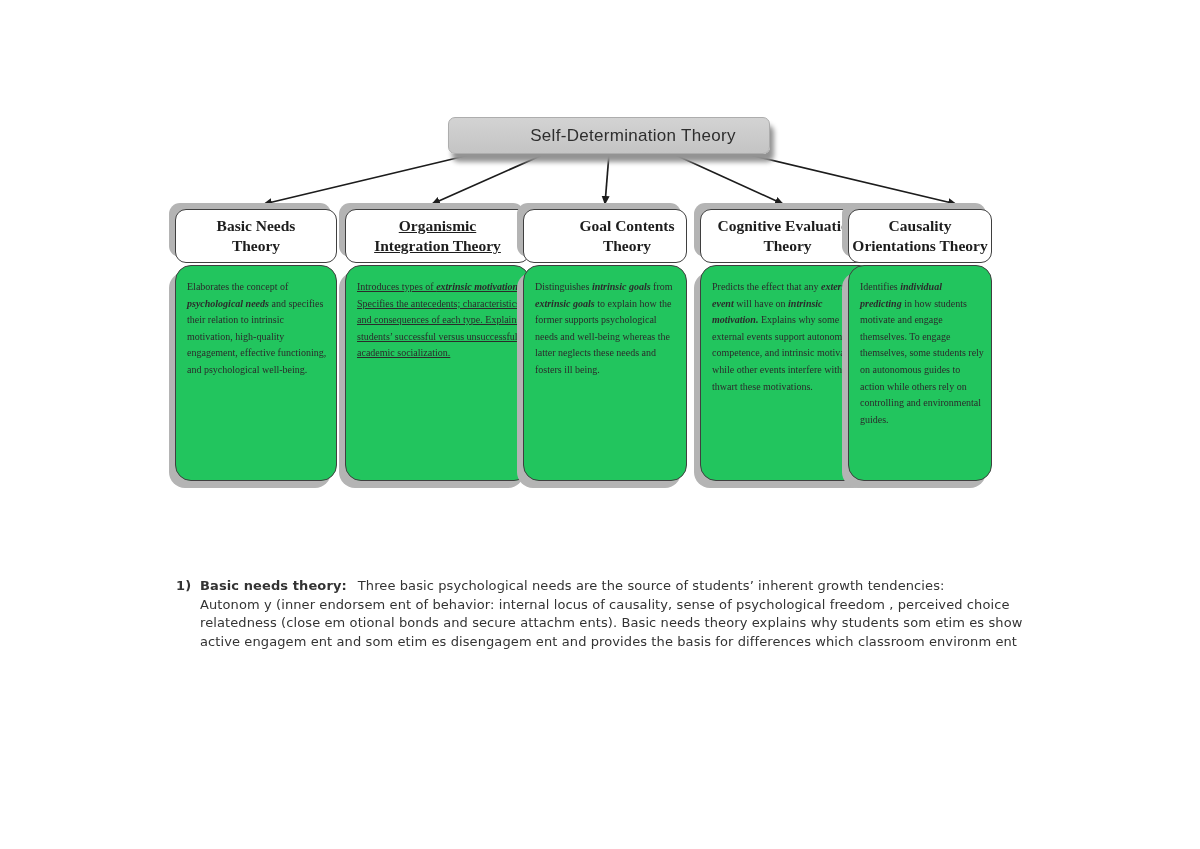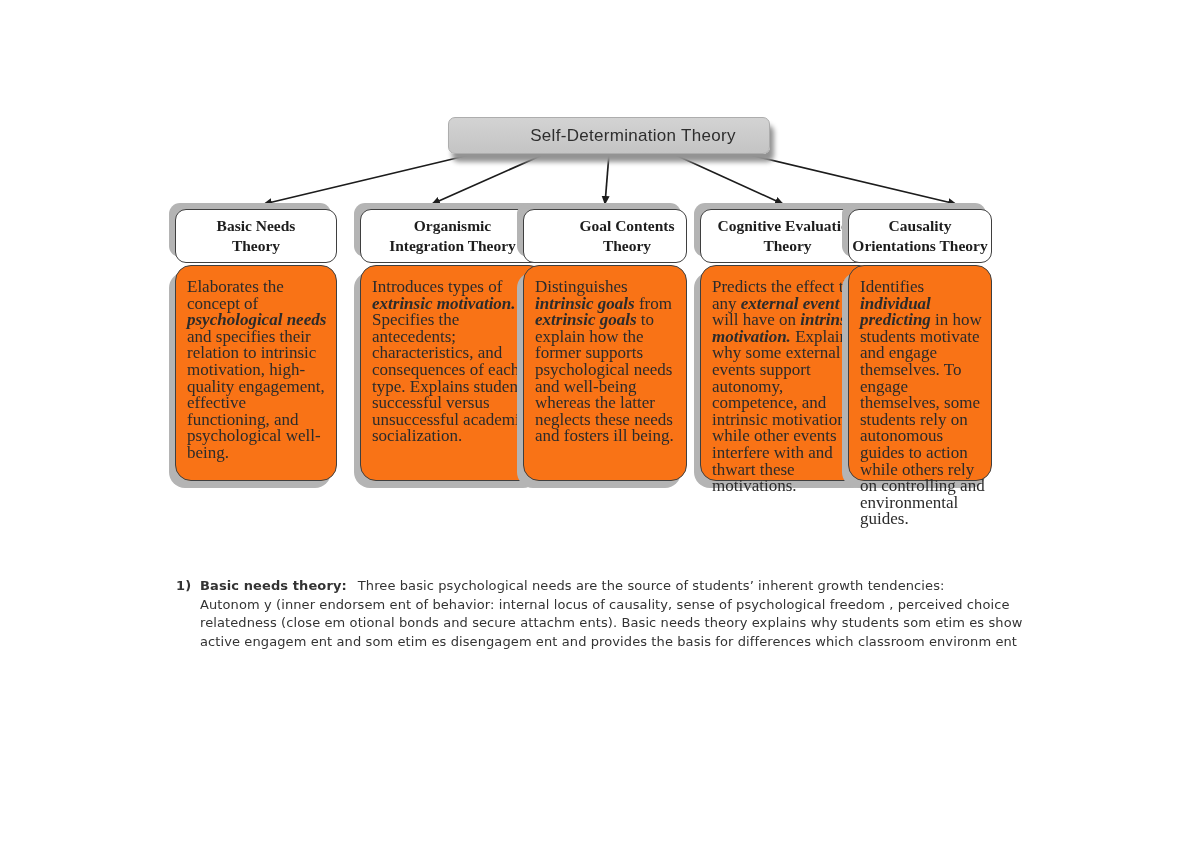--- a/index.html
+++ b/index.html
@@ -34,21 +34,21 @@
     box-shadow: 4px 8px 5px #939393;
     display: flex; align-items: center; justify-content: center;
     font-size: 17px;
     color: #2e2e2e;
     letter-spacing: 0.3px;
     padding-left: 48px;
   }
 
   
   .col0 { left: 175px; width: 162px; }
-  .col1 { left: 360px; width: 185px; }
+  .col1 { left: 345px; width: 185px; text-decoration: underline; }
   .col2 { left: 523px; width: 164px; padding-left: 44px; }
   .col3 { left: 700px; width: 175px; }
   .col4 { left: 848px; width: 144px; }
 
   .branch { display: contents; }
 
   .branch-head {
     position: absolute;
     top: 209px; height: 54px;
     box-sizing: border-box;
@@ -63,27 +63,27 @@
     font-size: 15.5px;
     line-height: 1.26;
     color: #1d1d1d;
     text-align: center;
   }
 
   .branch-body {
     position: absolute;
     top: 265px; height: 216px;
     box-sizing: border-box;
-    background: #f97316;
+    background: #22c55e;
     border: 1.4px solid var(--box-border, #3f3f3f);
     border-radius: 16px;
     box-shadow: -6px 7px 0 var(--box-shadow, #b4b4b4);
     padding: 13px 5px 0 11px;
     font-family: "Liberation Serif", serif;
-    font-size: 17px;
+    font-size: 10px;
     line-height: 16.6px;
     color: var(--text, #2b2b2b);
   }
   .branch-body p { margin: 0; }
   .seg-bi { font-weight: bold; font-style: italic; }
 
   
   .note {
     position: absolute;
     left: 176px; top: 577px;

